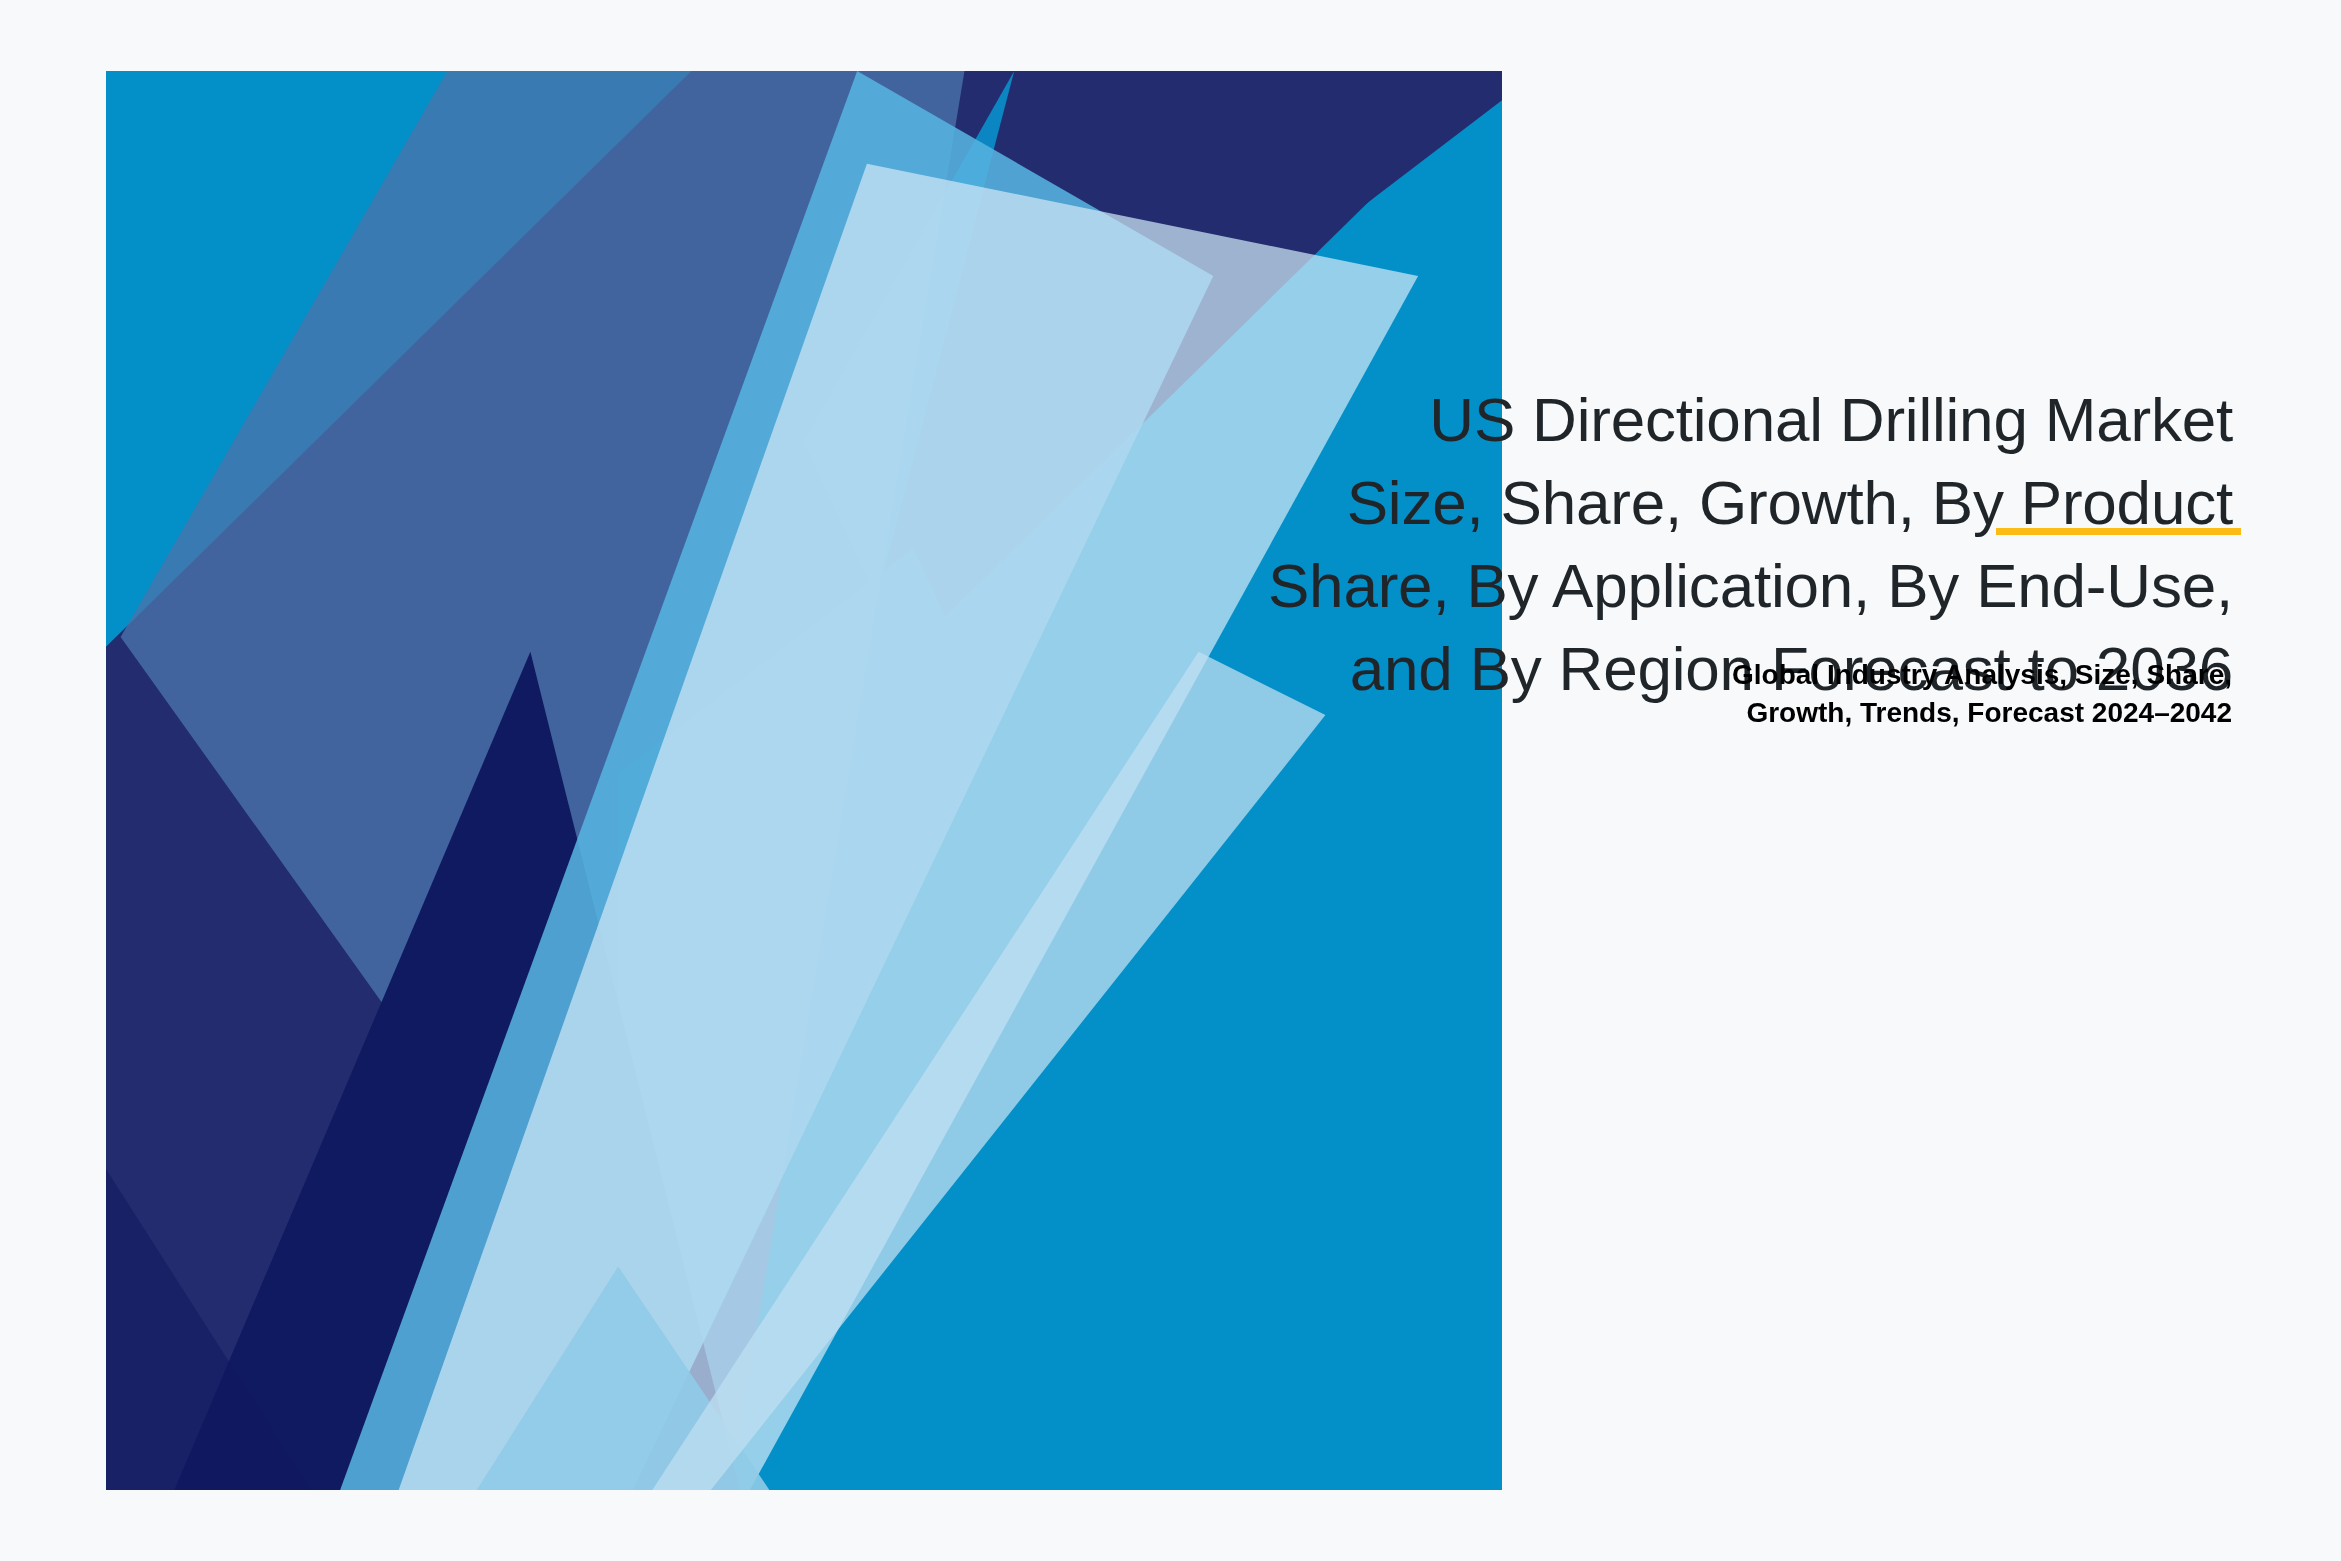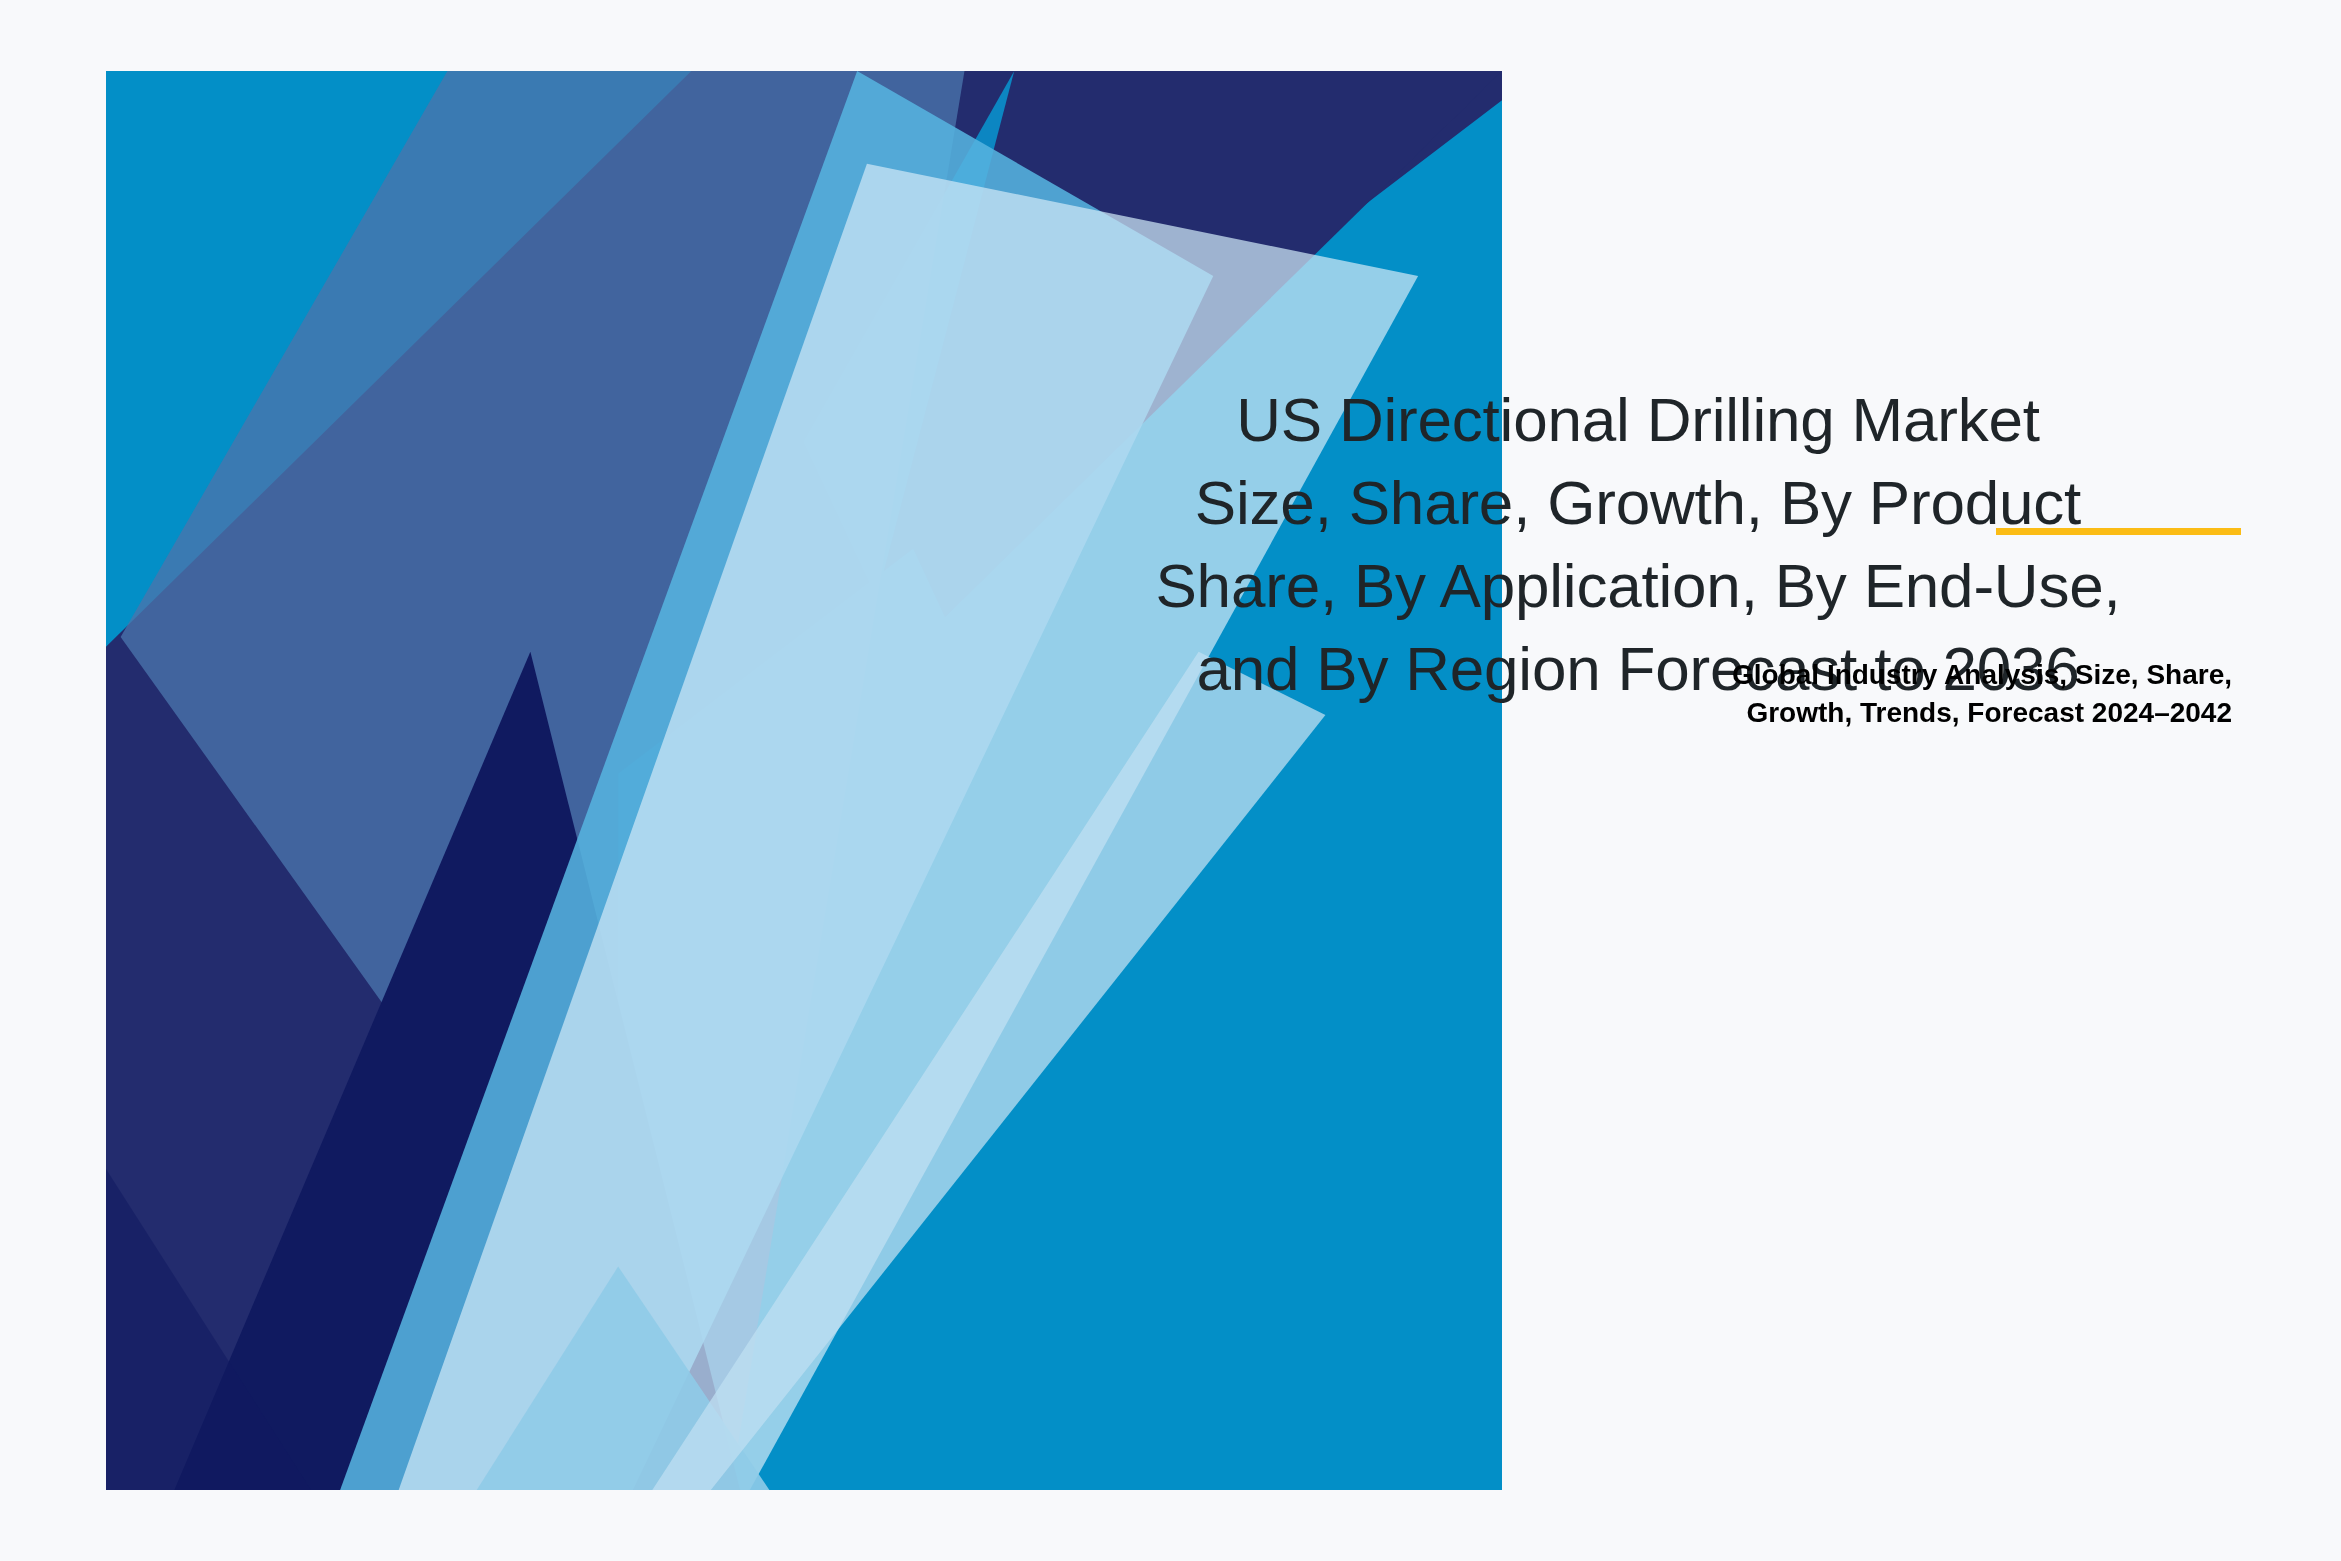--- a/index.html
+++ b/index.html
@@ -26,24 +26,24 @@
   }
   #artwork svg {
     display: block;
     width: 100%;
     height: 100%;
   }
 
   
   #title-block {
     position: absolute;
-    right: 94px;
+    right: 109px;
     top: 378px;
     width: 1220px;
-    text-align: center;
+    text-align: right;
   }
   .title-line {
     font-size: 62px;
     line-height: 83px;
     font-weight: 400;
     color: #1f2529;
     letter-spacing: -0.2px;
     white-space: nowrap;
     position: relative;
   }

